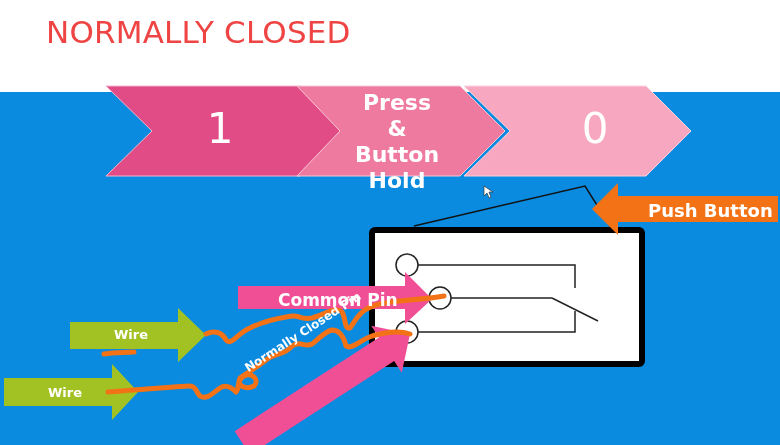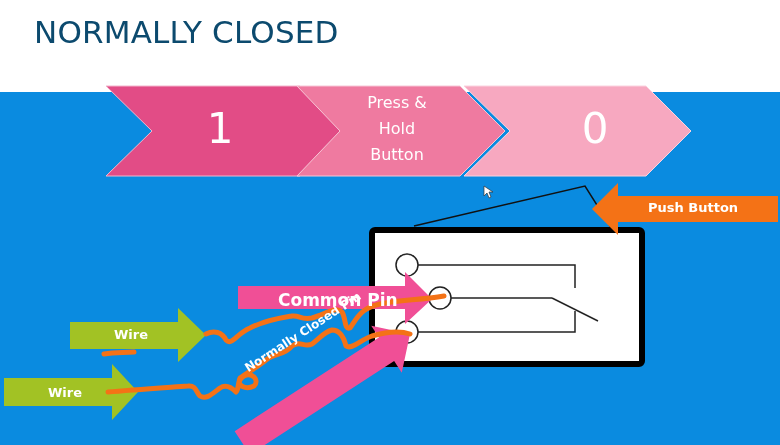--- a/index.html
+++ b/index.html
@@ -1,17 +1,17 @@
 <!DOCTYPE html>
 <html><head>
 <meta charset="utf-8">
 <style>
   html, body { margin:0; padding:0; }
   body { width:780px; height:445px; position:relative; overflow:hidden; background:#ffffff; font-family:"DejaVu Sans", sans-serif; }
-  .title { position:absolute; left:34px; top:14px; font-size:31px; color:#0c4a6e; letter-spacing:0.2px; font-family:"DejaVu Sans", sans-serif; }
+  .title { position:absolute; left:46px; top:14px; font-size:31px; color:#ef4444; letter-spacing:0.2px; font-family:"DejaVu Sans", sans-serif; }
   .band { position:absolute; left:0; top:92px; width:780px; height:353px; background:#0a8be0; }
   svg.main { position:absolute; left:0; top:0; }
   .lbl { position:absolute; color:#fff; font-weight:bold; font-family:"DejaVu Sans", sans-serif; white-space:nowrap; }
   .chev-text { position:absolute; color:#fff; text-align:center; font-family:"DejaVu Sans", sans-serif; }
 </style>
 </head>
 <body>
 
 <div class="title">NORMALLY CLOSED</div>
 <div class="band"></div>
@@ -50,24 +50,24 @@
   <g stroke="#f47216" stroke-width="5" fill="none" stroke-linecap="round" stroke-linejoin="round">
     <path d="M206,334 C214,330 222,332 226,340 C232,346 236,334 250,328 C266,320 280,318 292,316 C300,315 300,320 312,318 C326,314 336,306 342,312 C346,318 344,330 350,328 C356,320 360,308 380,304 C400,300 420,300 444,296"></path>
     <path d="M104,354 C116,352 124,353 134,352"></path>
     <path d="M108,392 C130,390 160,388 188,386 C196,385 196,392 200,396 C206,400 212,394 220,388 C226,384 232,388 236,392 C240,388 236,380 244,376 C252,372 260,380 254,386 C246,390 236,386 240,378 C248,372 256,368 266,360 C276,352 284,356 292,346 C300,340 304,348 312,344 C320,338 324,332 332,330 C340,330 344,338 346,346 C352,350 360,340 372,336 C386,332 398,330 410,334"></path>
   </g>
 
   <polygon points="484,186 484,196 487,193 489,198 491,197 489,192 493,192" fill="#fff" stroke="#333" stroke-width="0.7"></polygon>
 </svg>
 
 <div class="chev-text" style="left:180px; top:104px; width:80px; font-size:42px; line-height:50px;">1</div>
-<div class="chev-text" style="left:352px; top:90px; width:90px; font-size:16px; line-height:26px;">
+<div class="chev-text" style="left:352px; top:90px; width:90px; font-size:22px; line-height:26px;font-weight:bold;">
   <div>Press &amp;</div>
+  <div>Button</div>
   <div>Hold</div>
-  <div>Button</div>
 </div>
 <div class="chev-text" style="left:555px; top:104px; width:80px; font-size:42px; line-height:50px;">0</div>
 
-<div class="lbl" style="left:648px; top:200px; font-size:13px;">Push Button</div>
+<div class="lbl" style="left:648px; top:200px; font-size:18px;">Push Button</div>
 <div class="lbl" style="left:278px; top:290px; font-size:17px;">Common Pin</div>
 <div class="lbl" style="left:114px; top:327px; font-size:13px;">Wire</div>
 <div class="lbl" style="left:48px; top:385px; font-size:13px;">Wire</div>
 <div class="lbl" style="left:246px; top:362px; font-size:12px; transform:rotate(-33deg); transform-origin:left center;">Normally Closed Pin</div>
 
 </body></html>

